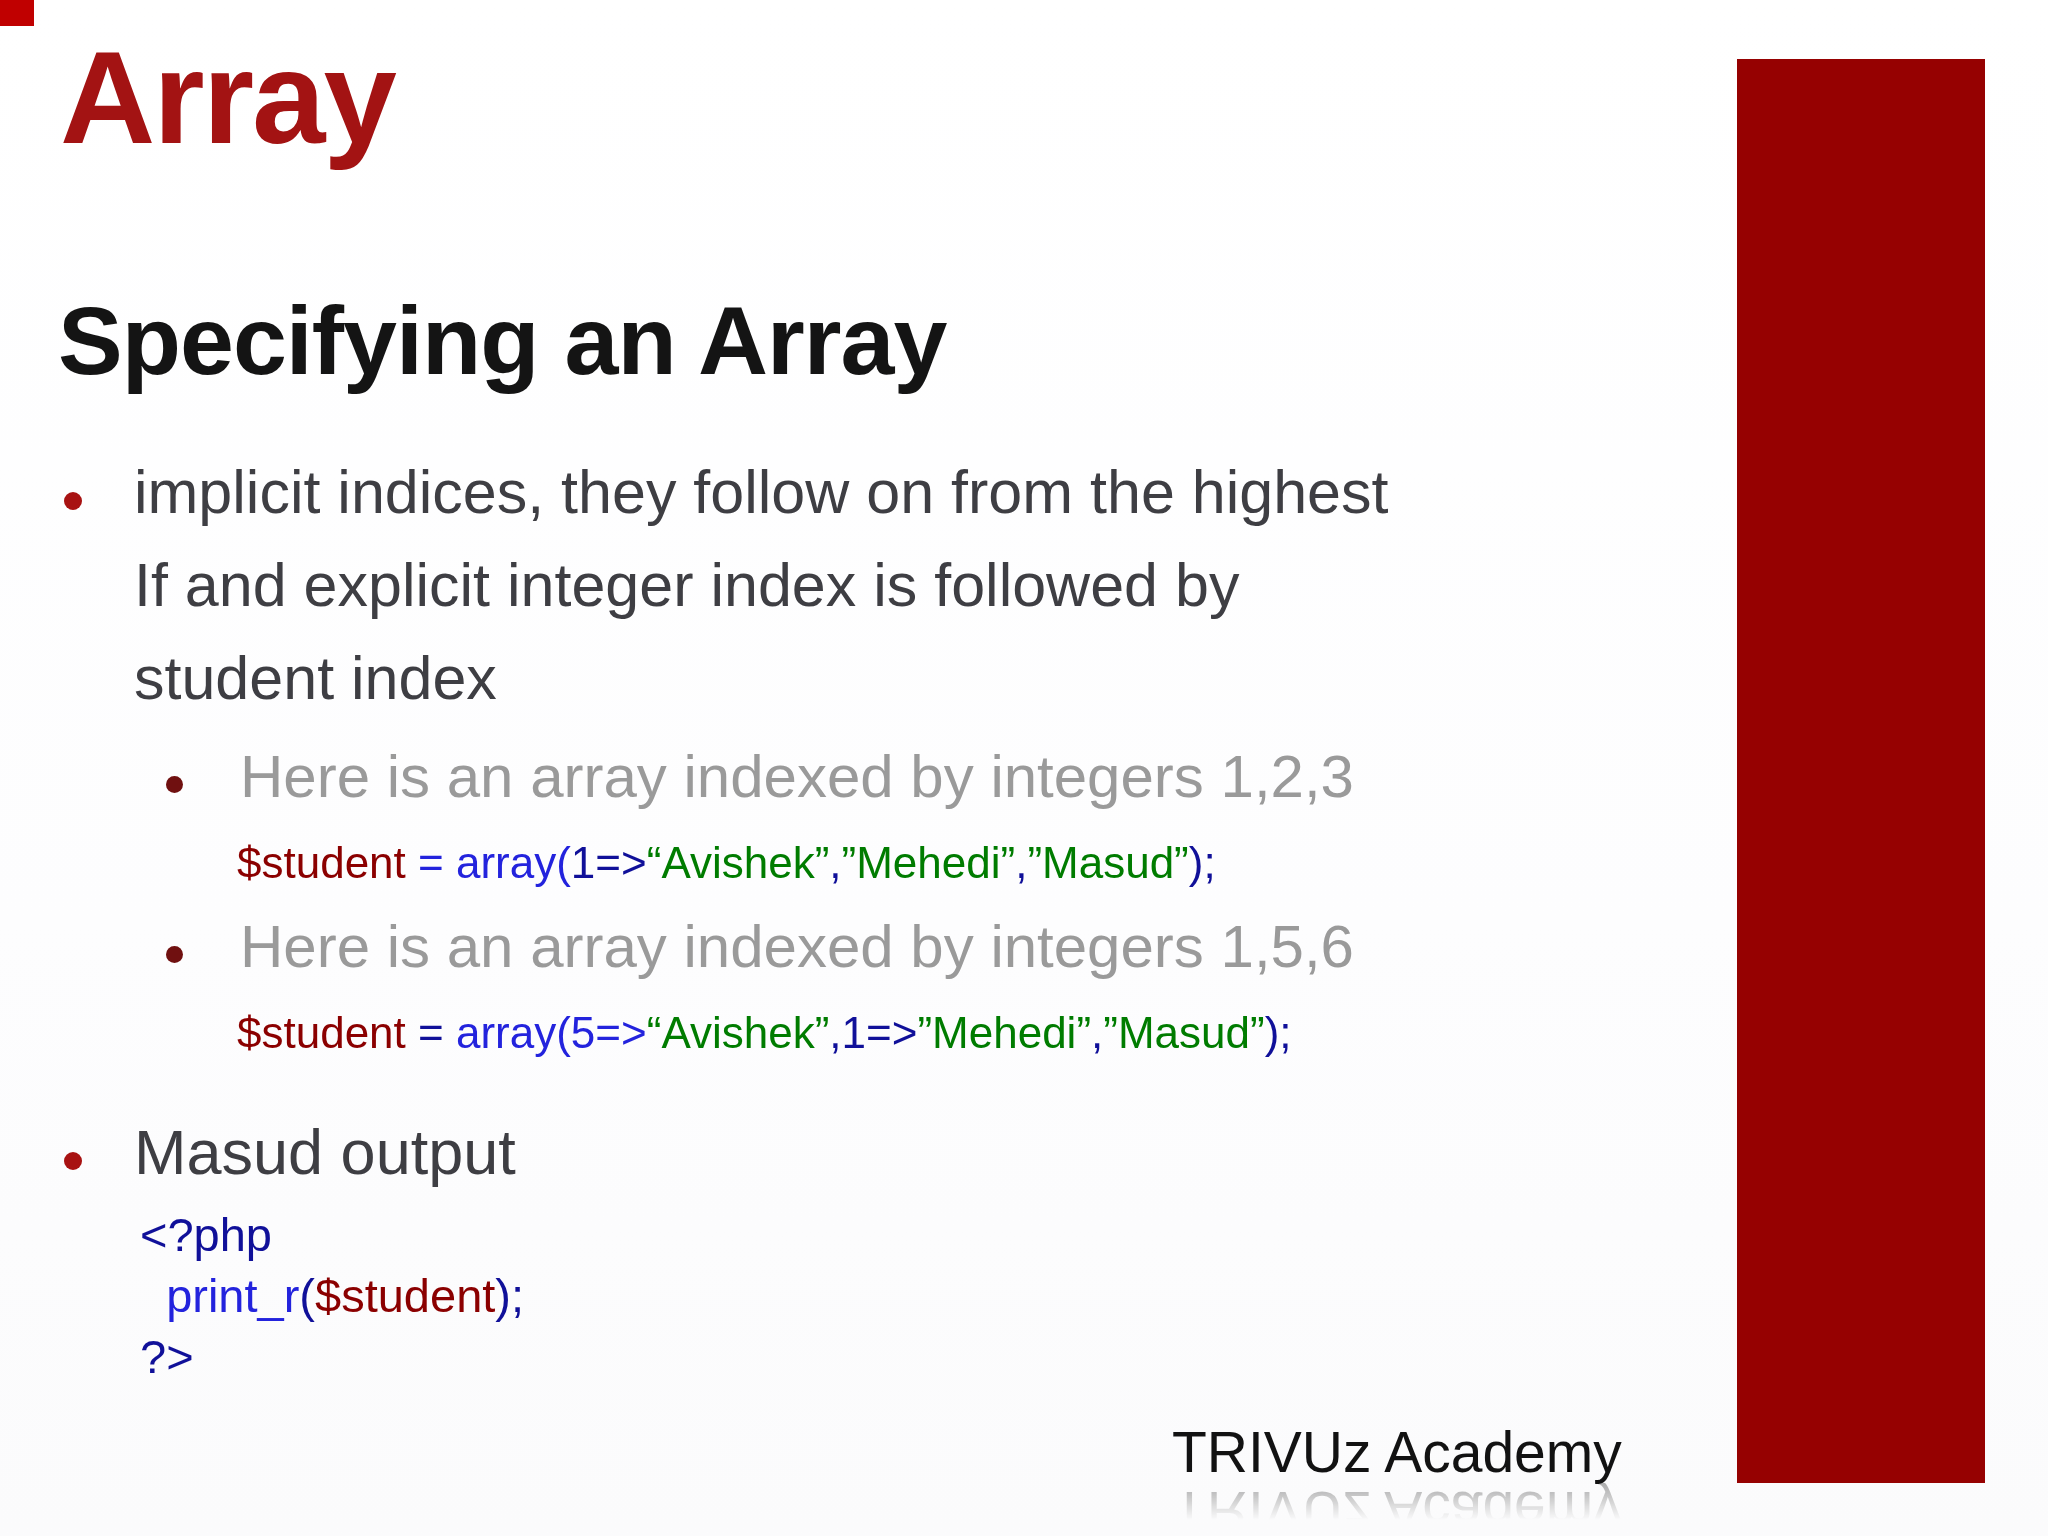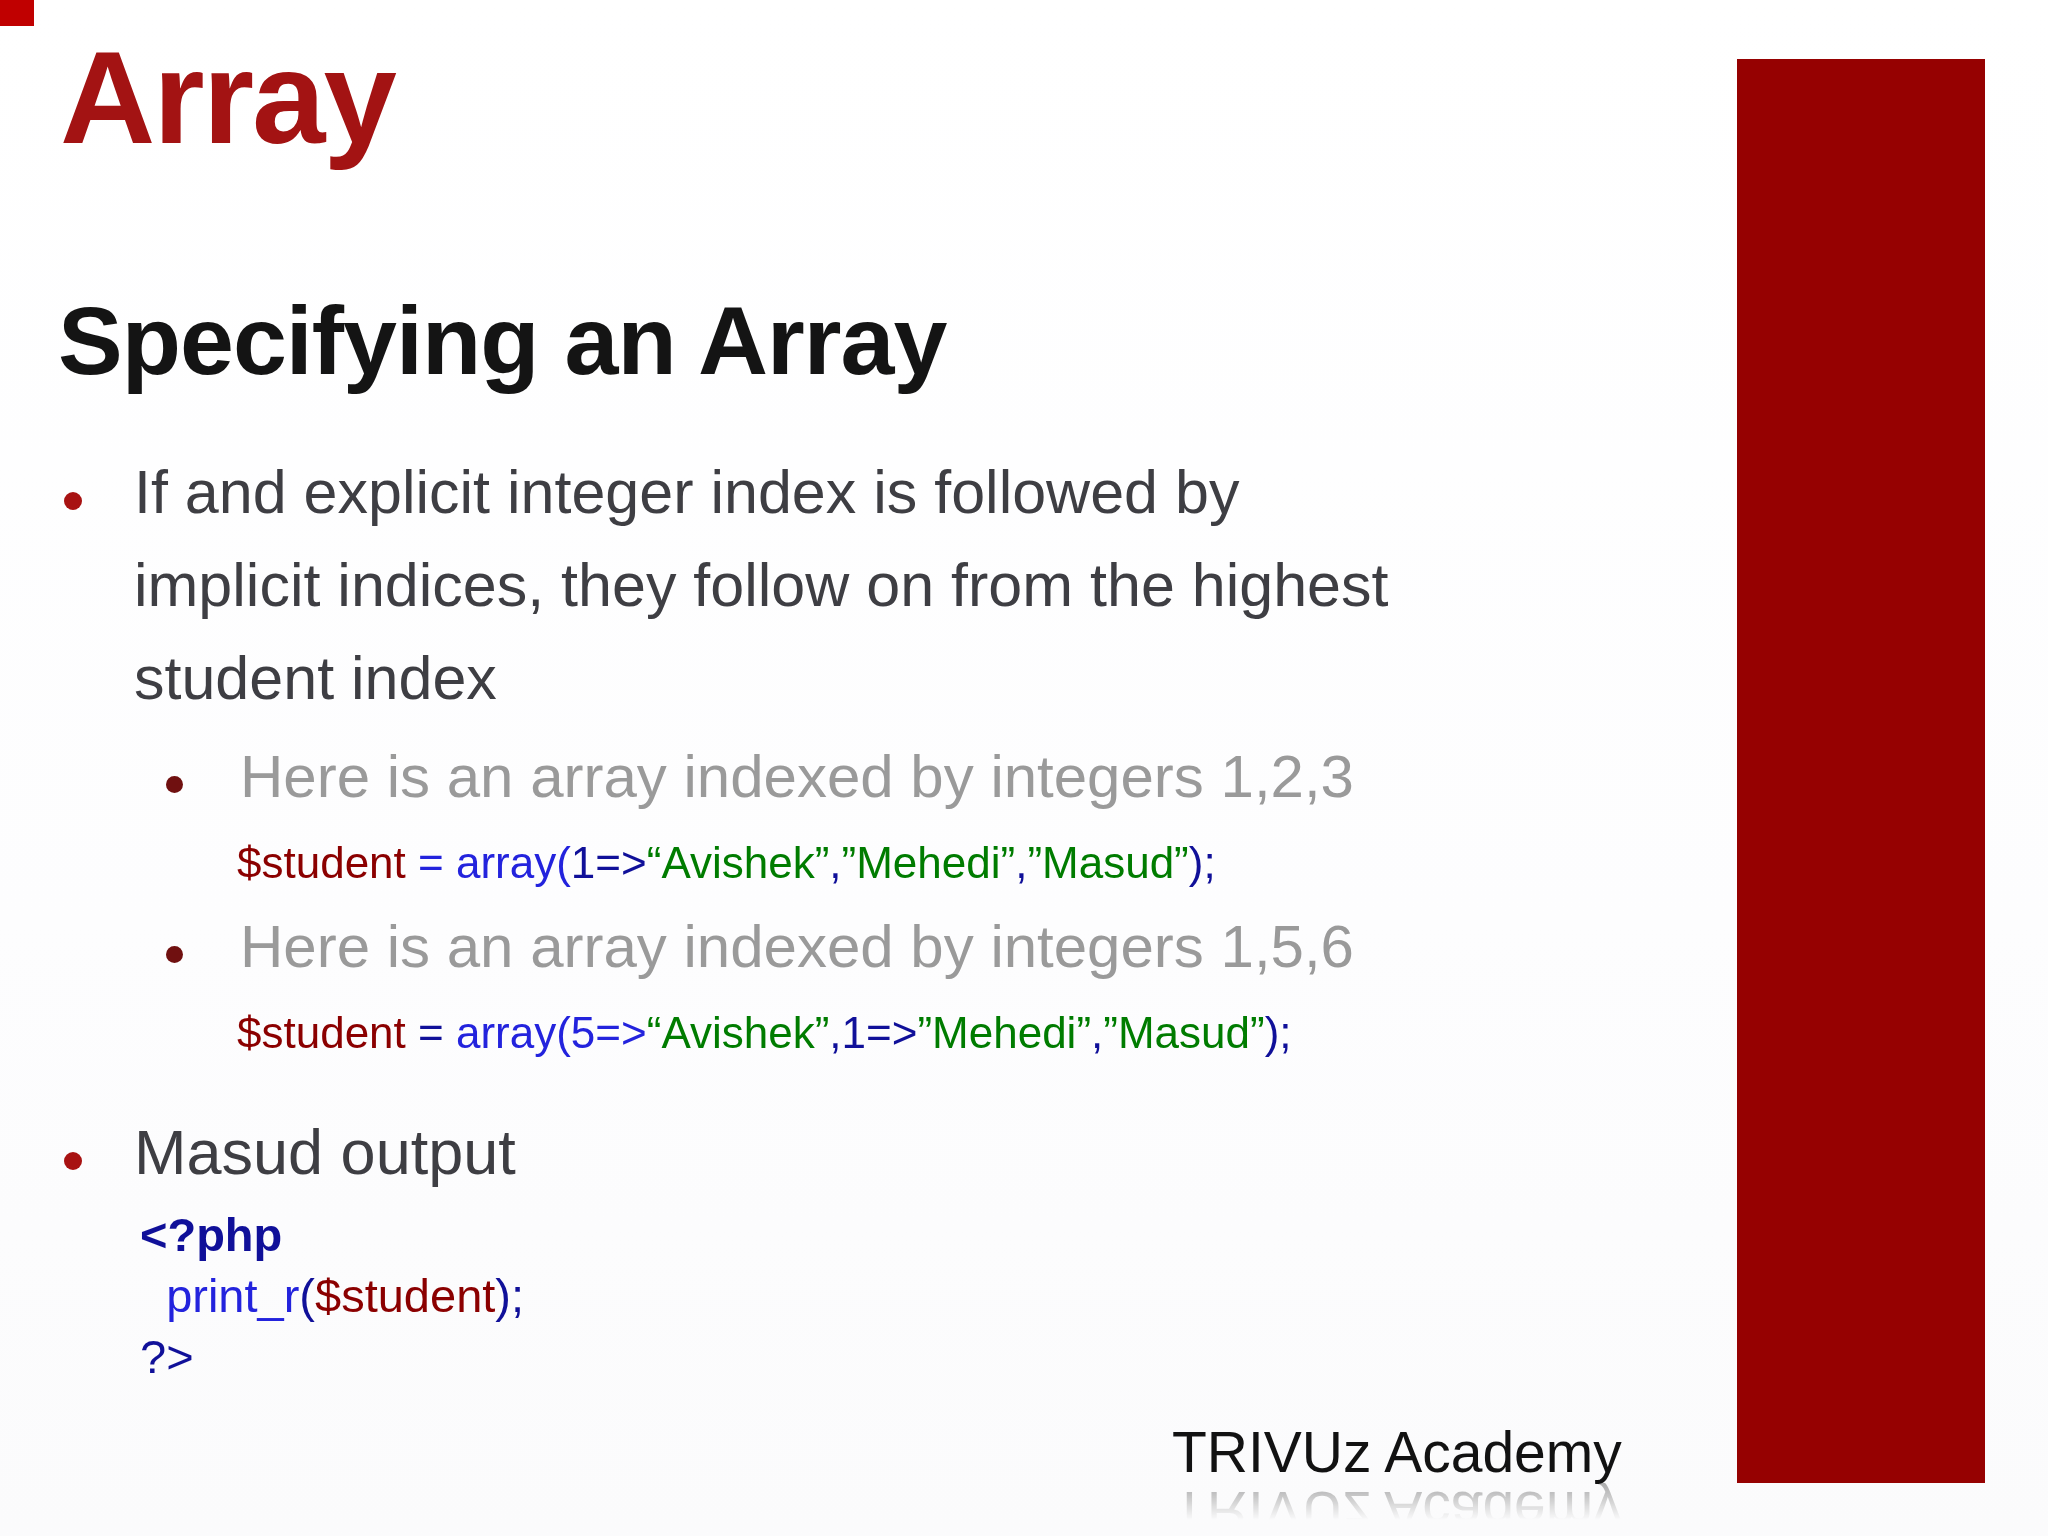--- a/index.html
+++ b/index.html
@@ -43,38 +43,38 @@
   <div class="corner-mark"></div>
 
   <div class="sidebar"></div>
 
   <div class="title">Array</div>
 
   <div class="subtitle">Specifying an Array</div>
 
   <div class="dot l1" style="left:64px;top:492px;"></div>
   <div class="b1-text">
+    <span>implicit indices, they follow on from the highest</span>
     <span>If and explicit integer index is followed by</span>
-    <span>implicit indices, they follow on from the highest</span>
     <span>student index</span>
   </div>
 
   <div class="dot l2" style="left:166px;top:776px;"></div>
   <div class="sub-label" style="left:240px;top:742px;">Here is an array indexed by integers 1,2,3</div>
   <div class="code-line" style="left:237px;top:838px;"><span style="color: rgb(139, 0, 0);">$student </span><span style="color: rgb(35, 35, 221);">= </span><span style="color: rgb(35, 35, 221);">array</span><span style="color: rgb(35, 35, 221);">(</span><span style="color: rgb(16, 16, 153);">1=&gt;</span><span style="color: rgb(0, 124, 0);">“Avishek”</span><span style="color: rgb(16, 16, 153);">,</span><span style="color: rgb(0, 124, 0);">”Mehedi”</span><span style="color: rgb(16, 16, 153);">,</span><span style="color: rgb(0, 124, 0);">”Masud”</span><span style="color: rgb(16, 16, 153);">);</span></div>
 
   <div class="dot l2" style="left:166px;top:946px;"></div>
   <div class="sub-label" style="left:240px;top:912px;">Here is an array indexed by integers 1,5,6</div>
   <div class="code-line" style="left:237px;top:1008px;"><span style="color: rgb(139, 0, 0);">$student </span><span style="color: rgb(16, 16, 153);">= </span><span style="color: rgb(35, 35, 221);">array</span><span style="color: rgb(35, 35, 221);">(</span><span style="color: rgb(35, 35, 221);">5=&gt;</span><span style="color: rgb(0, 124, 0);">“Avishek”</span><span style="color: rgb(16, 16, 153);">,</span><span style="color: rgb(16, 16, 153);">1=&gt;</span><span style="color: rgb(0, 124, 0);">”Mehedi”</span><span style="color: rgb(16, 16, 153);">,</span><span style="color: rgb(0, 124, 0);">”Masud”</span><span style="color: rgb(16, 16, 153);">);</span></div>
 
   <div class="dot l1" style="left:64px;top:1152px;"></div>
   <div class="b2-text">Masud output</div>
 
   <div class="php-block">
-    <div class="code-row"><span style="color: rgb(16, 16, 153); font-weight: bold;">&lt;?php</span></div>
+    <div class="code-row"><span style="color: rgb(16, 16, 153);">&lt;?php</span></div>
     <div class="code-row"><span style="color: rgb(16, 16, 153);">  </span><span style="color: rgb(35, 35, 221); margin-top: 44px;">print_r</span><span style="color: rgb(16, 16, 153);">(</span><span style="color: rgb(139, 0, 0);">$student</span><span style="color: rgb(16, 16, 153);">);</span></div>
     <div class="code-row"><span style="color: rgb(16, 16, 153);">?&gt;</span></div>
   </div>
 
   <div class="footer-wrap">
     <div class="footer-text">TRIVUz Academy</div>
     <div class="footer-text footer-reflection">TRIVUz Academy</div>
   </div>
 
 </div>

